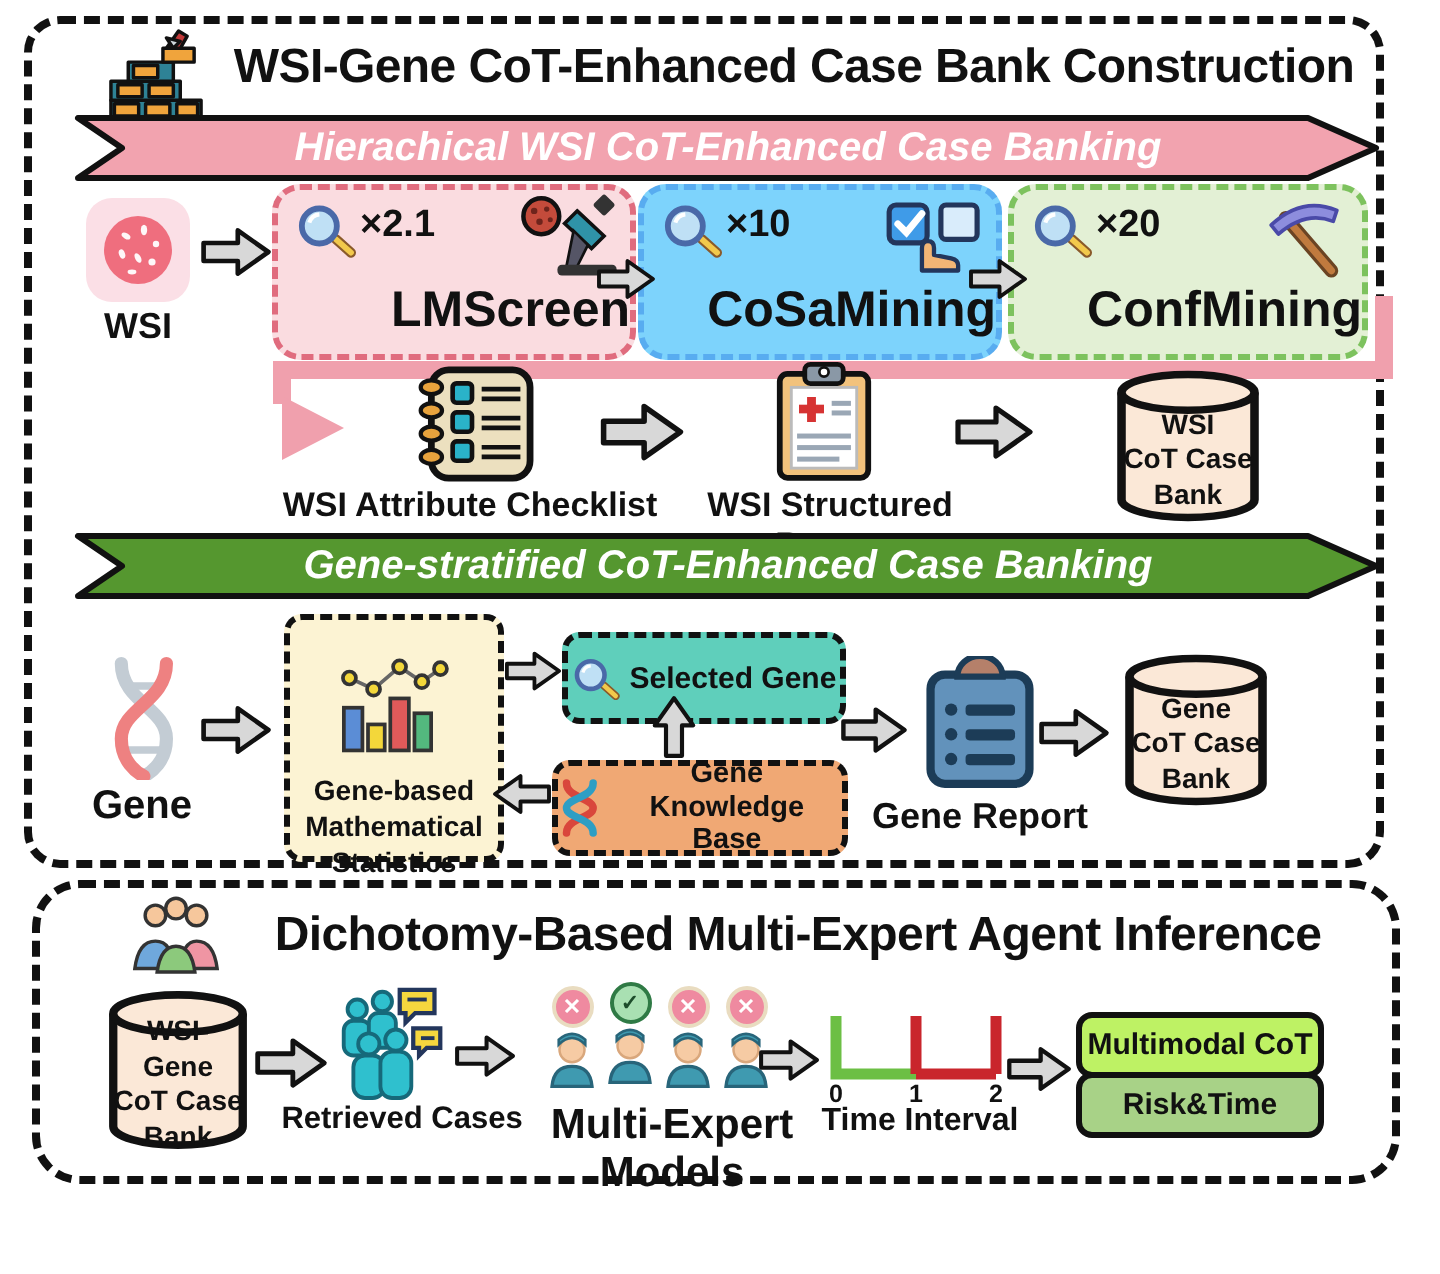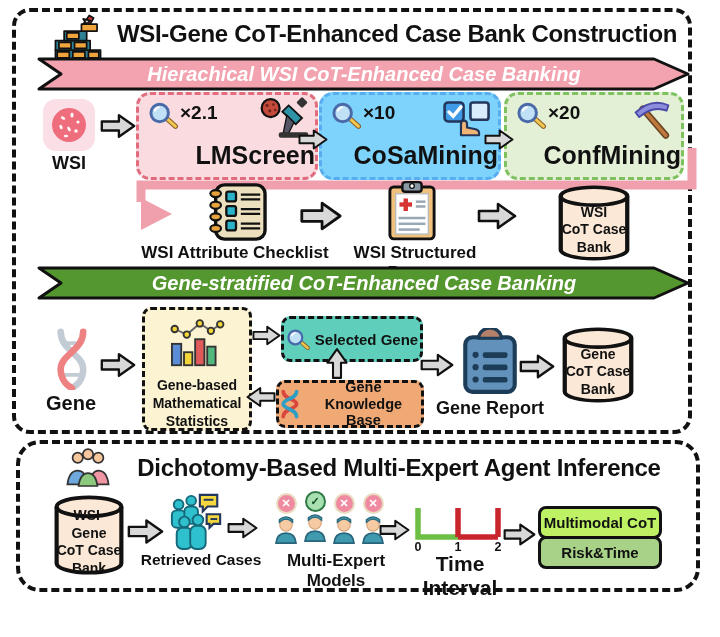--- a/index.html
+++ b/index.html
@@ -248,21 +248,21 @@
   </svg>
 </div>
 <div class="lbl" style="left:28px;top:392px;width:86px;font-size:20px;">Gene</div>
 
 <div class="garrow" style="left:100px;top:351px;width:36px;height:28px;">
     <svg viewBox="0 0 40 30">
       <path d="M2 10 H21 V3 L38 15 L21 27 V20 H2 Z" fill="#d8d8d8" stroke="#111" stroke-width="2.6" stroke-linejoin="round"></path>
     </svg>
   </div>
 
-<div class="dashbox" style="left:142px;top:307px;width:110px;height:124px;background:#fcf3d3;flex-direction:column;justify-content:flex-start;padding-top:6px;box-sizing:border-box;">
+<div class="dashbox" style="left:142px;top:307px;width:110px;height:124px;background:#fcf3d3;flex-direction:column;justify-content:flex-start;padding-top:16px;box-sizing:border-box;">
   <div style="width:64px;height:52px;">
     <svg viewBox="0 0 66 56" width="100%" height="100%">
       <polyline points="9,14 22,20 36,8 48,16 58,9" stroke="#666" stroke-width="2" fill="none"></polyline>
       <g fill="#f3d73a" stroke="#333" stroke-width="2">
           <circle cx="9" cy="14" r="3.5"></circle>
           <circle cx="22" cy="20" r="3.5"></circle>
           <circle cx="36" cy="8" r="3.5"></circle>
           <circle cx="48" cy="16" r="3.5"></circle>
           <circle cx="58" cy="9" r="3.5"></circle>
         </g>
@@ -445,36 +445,36 @@
     </svg>
 </div>
 <div class="expert" style="left:359px;top:493px;z-index:2;">
   <div class="badge reject">✕</div>
   <svg viewBox="0 0 30 36" width="26" height="30">
       <path d="M3 35 Q4 23 15 23 Q26 23 27 35 Z" fill="#3f9ab0" stroke="#28657a" stroke-width="2"></path>
       <circle cx="15" cy="13" r="7.5" fill="#f6cba4" stroke="#d9a77c" stroke-width="1.5"></circle>
       <path d="M7 10 Q15 2 23 10 L23 7 Q15 0 7 7 Z" fill="#3f9ab0" stroke="#28657a" stroke-width="1.5"></path>
     </svg>
 </div>
-<div class="lbl" style="left:260px;top:551px;width:152px;font-size:17px;">Multi-Expert Models</div>
+<div class="lbl" style="left:260px;top:551px;width:152px;font-size:21px;">Multi-Expert Models</div>
 
 <div class="garrow" style="left:379px;top:517px;width:31px;height:26px;">
     <svg viewBox="0 0 40 30">
       <path d="M2 10 H21 V3 L38 15 L21 27 V20 H2 Z" fill="#d8d8d8" stroke="#111" stroke-width="2.6" stroke-linejoin="round"></path>
     </svg>
   </div>
 
 <svg class="abs" style="left:415px;top:505px;width:86px;height:36px;z-index:2;" viewBox="0 0 86 36">
   <path d="M3 3 V32 H43" stroke="#6cbf44" stroke-width="5.5" fill="none"></path>
   <path d="M43 3 V32 M43 32 H83 M83 3 V32" stroke="#c9252c" stroke-width="5.5" fill="none"></path>
 </svg>
 <div class="lbl" style="left:410px;top:540px;width:16px;font-size:12.5px;">0</div>
 <div class="lbl" style="left:450px;top:540px;width:16px;font-size:12.5px;">1</div>
 <div class="lbl" style="left:490px;top:540px;width:16px;font-size:12.5px;">2</div>
-<div class="lbl" style="left:402px;top:552px;width:116px;font-size:21px;">Time Interval</div>
+<div class="lbl" style="left:402px;top:552px;width:116px;font-size:16px;">Time Interval</div>
 
 <div class="garrow" style="left:503px;top:521px;width:33px;height:27px;">
     <svg viewBox="0 0 40 30">
       <path d="M2 10 H21 V3 L38 15 L21 27 V20 H2 Z" fill="#d8d8d8" stroke="#111" stroke-width="2.6" stroke-linejoin="round"></path>
     </svg>
   </div>
 
 <div class="outbox" style="left:538px;top:506px;width:118px;height:27px;background:#bef264;">Multimodal CoT</div>
 <div class="outbox" style="left:538px;top:536px;width:118px;height:27px;background:#a8d287;">Risk&amp;Time</div>
 

